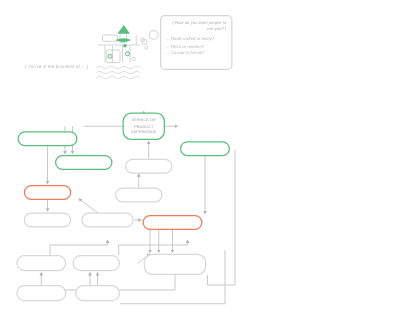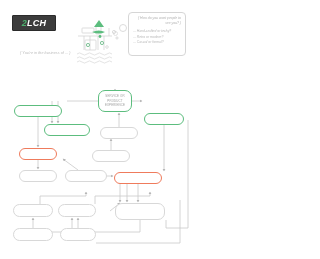--- a/index.html
+++ b/index.html
@@ -67,23 +67,20 @@
     font-size:2.9px;color:#9a9a9a;line-height:1.5;
     letter-spacing:.15px;text-transform:uppercase;
     padding:0 2px;
   }
 </style>
 </head>
 <body>
 
 <div id="canvas">
 
-  <div class="logo-box">
-    <span class="logo-text"><span class="g">2</span><span>LCH</span></span>
-  </div>
 
   <div class="tagline">( You're in the business of ... )</div>
 
   <div class="dot-sm"></div>
   <div class="dot-lg"></div>
 
   <div class="bubble">
     <div class="bubble-q">( How do you want people to see you? )</div>
     <div class="bubble-li">... Hand-crafted or techy?</div>
     <div class="bubble-li">... Retro or modern?</div>

